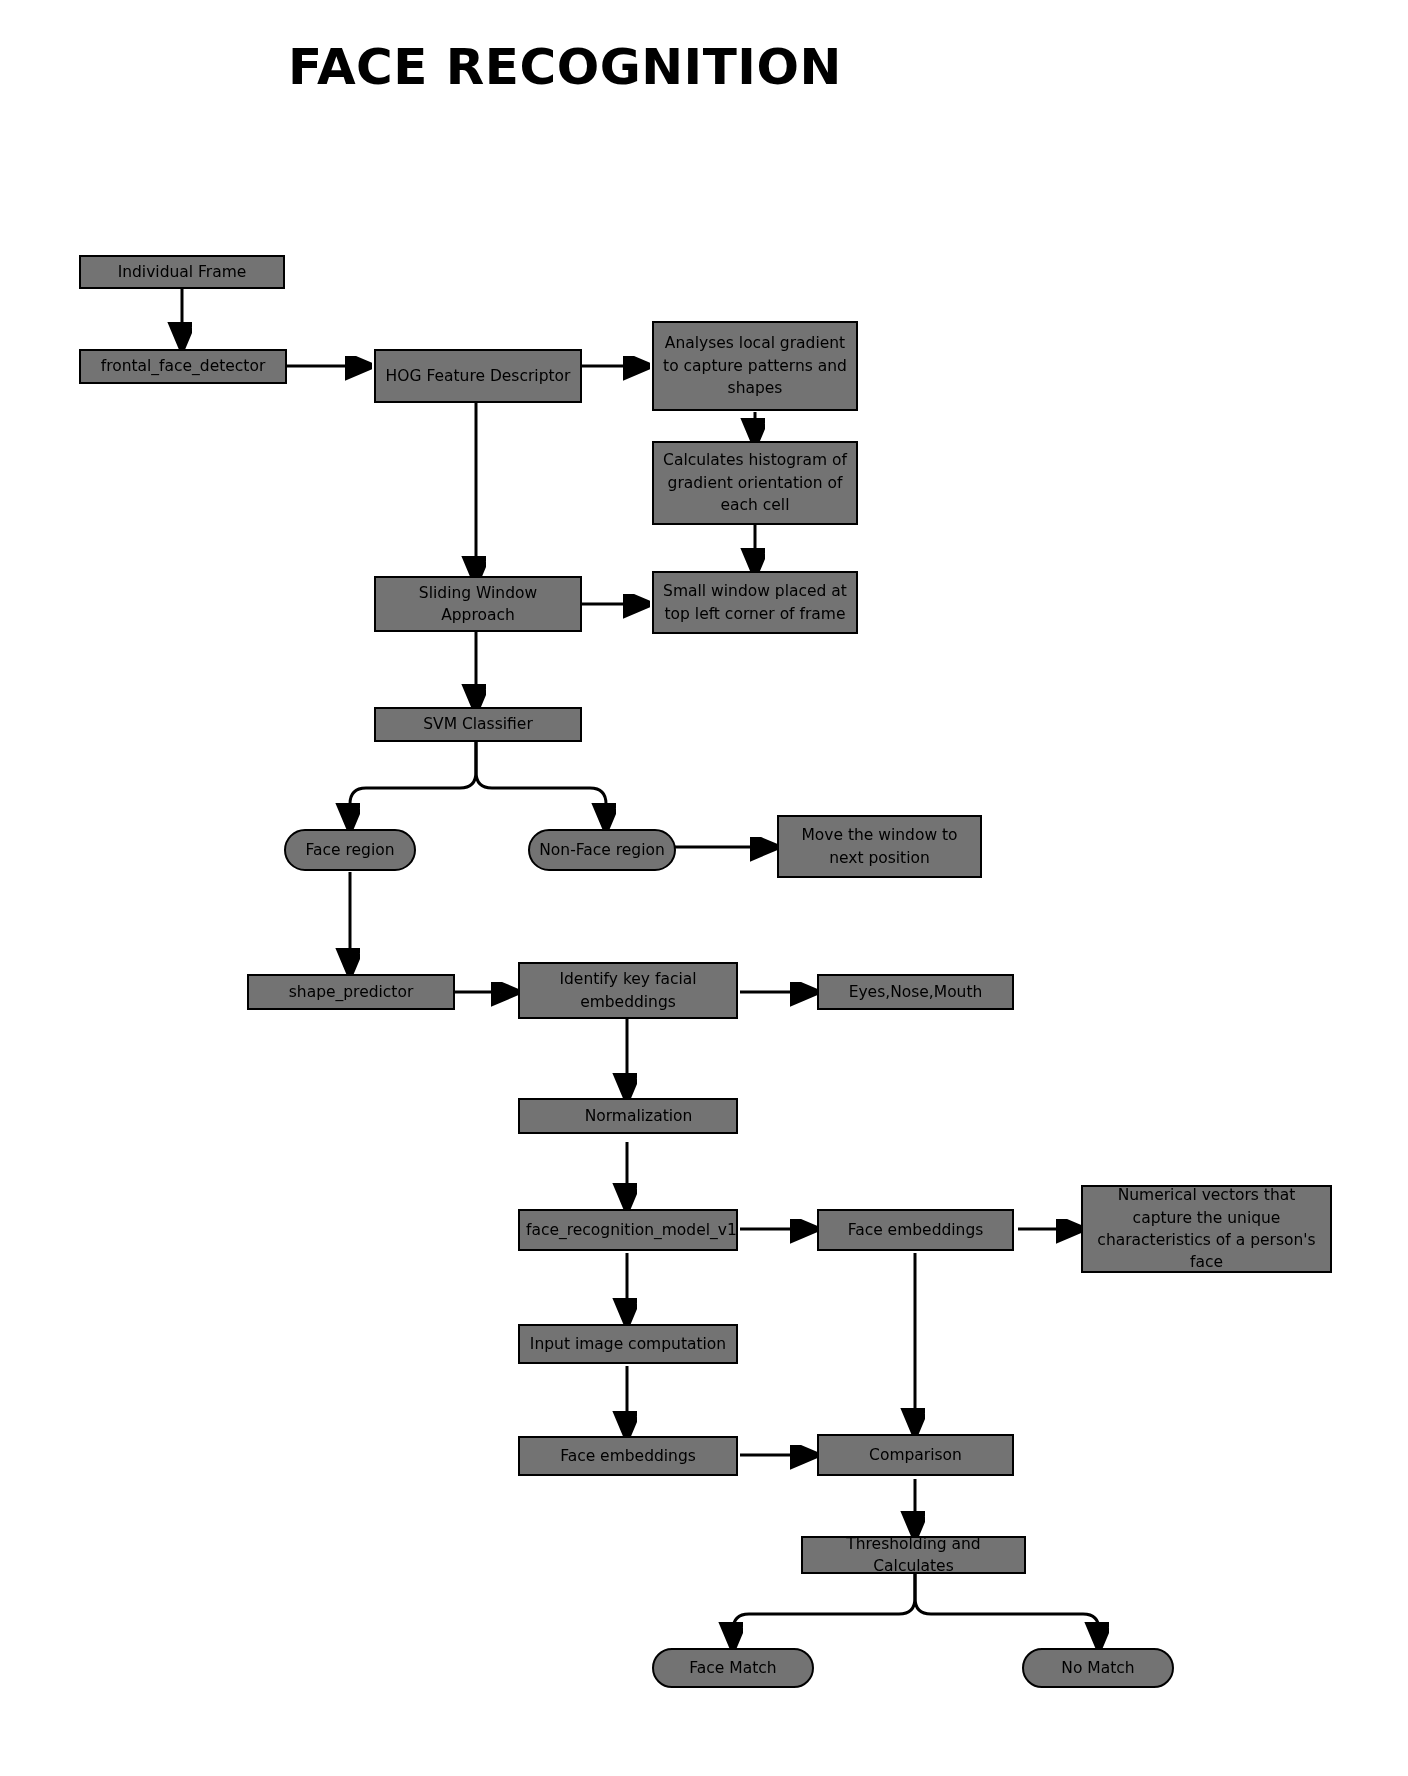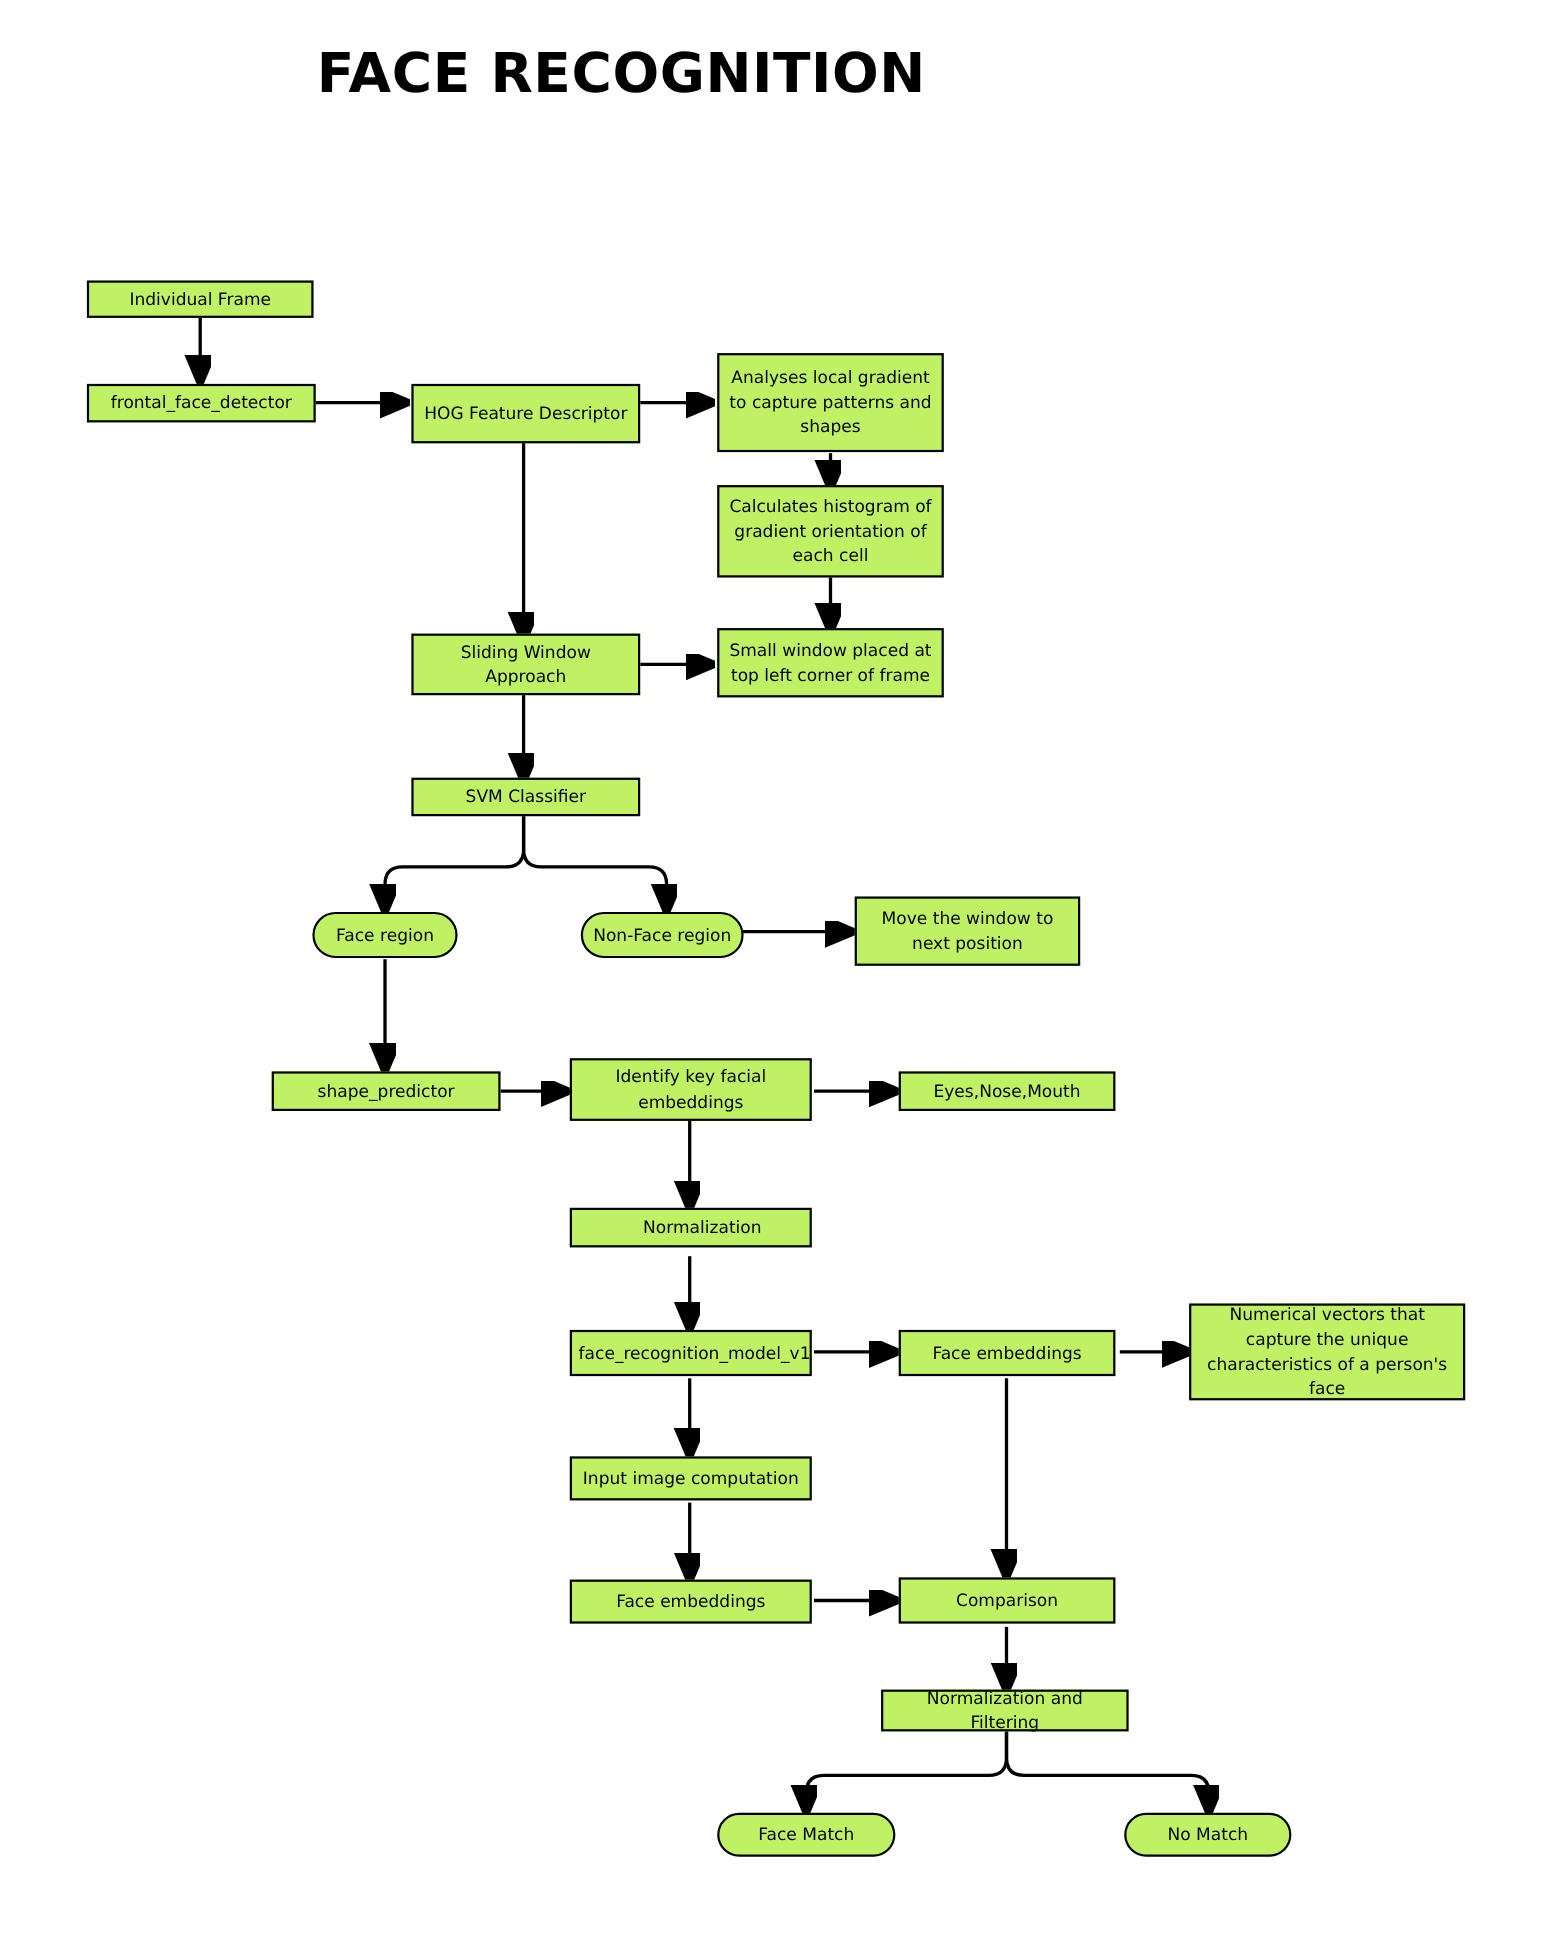--- a/index.html
+++ b/index.html
@@ -29,21 +29,21 @@
     font-weight: bold;
     letter-spacing: 0.5px;
     font-family: "DejaVu Sans", "Liberation Sans", sans-serif;
     color: #000000;
     white-space: nowrap;
   }
   .node {
     position: absolute;
     box-sizing: border-box;
     border: 2.5px solid #000000;
-    background: #bef264;
+    background: #737373;
     display: flex;
     align-items: center;
     justify-content: center;
     text-align: center;
     font-size: 15.5px;
     line-height: 1.45;
     padding: 2px 6px;
     color: #000000;
   }
   .node.pill {
@@ -209,21 +209,21 @@
 
   <div class="node" style="left:518px; top:1436px; width:220px; height:40px;">
     <span class="node-label">Face embeddings</span>
   </div>
 
   <div class="node" style="left:817px; top:1434px; width:197px; height:42px;">
     <span class="node-label">Comparison</span>
   </div>
 
   <div class="node" style="left:801px; top:1536px; width:225px; height:38px;">
-    <span class="node-label">Normalization and Filtering</span>
+    <span class="node-label">Thresholding and Calculates</span>
   </div>
 
   <div class="node pill" style="left:652px; top:1648px; width:162px; height:40px;">
     <span class="node-label">Face Match</span>
   </div>
 
   <div class="node pill" style="left:1022px; top:1648px; width:152px; height:40px;">
     <span class="node-label">No Match</span>
   </div>
 

